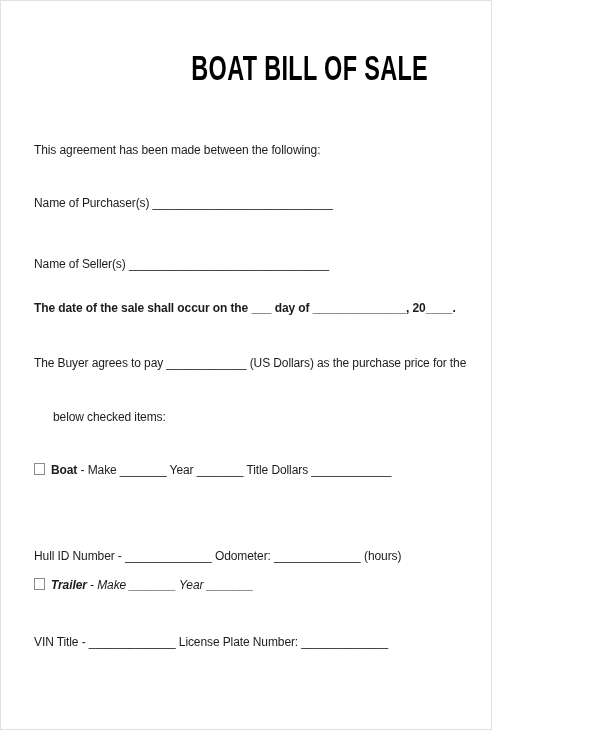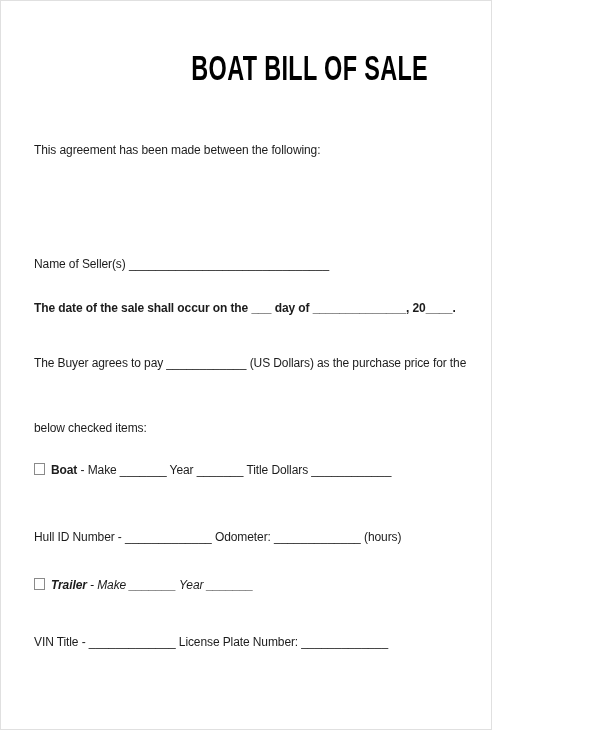--- a/index.html
+++ b/index.html
@@ -43,23 +43,23 @@
     font-size: 12px;
     line-height: 20px;
     white-space: nowrap;
     letter-spacing: -0.1px;
   }
   .r-intro    { top: 139px; }
   .r-purch    { top: 192px; }
   .r-seller   { top: 253px; }
   .r-date     { top: 297px; font-weight: bold; }
   .r-price    { top: 352px; }
-  .r-price2   { top: 417px; }
+  .r-price2   { top: 406px; margin-left: 19px; }
   .r-boat     { top: 459px; }
-  .r-hull     { top: 526px; }
+  .r-hull     { top: 545px; }
   .r-trailer  { top: 574px; font-style: italic; }
   .r-vin      { top: 631px; }
   .bold { font-weight: 700; margin-top: 37px; }
   .checkbox {
     display: inline-block;
     width: 11px;
     height: 12px;
     box-sizing: border-box;
     border: 1px solid #8a8a8a;
     margin-right: 6px;
@@ -70,20 +70,21 @@
 </style>
 </head>
 <body>
 
 <div class="page">
 
   <h1 class="doc-title">BOAT BILL OF SALE</h1>
 
   <div class="row r-intro"><span>This agreement has been made between the following:</span></div>
 
+  <div class="row r-purch"><span>Name of Purchaser(s)</span> <span class="blank">___________________________</span></div>
 
   <div class="row r-seller"><span>Name of Seller(s)</span> <span class="blank">______________________________</span></div>
 
   <div class="row r-date"><span>The date of the sale shall occur on the</span> <span class="blank">___</span> <span>day of</span> <span class="blank">______________</span><span>, 20</span><span class="blank">____</span><span>.</span></div>
 
   <div class="row r-price"><span>The Buyer agrees to pay</span> <span class="blank">____________</span> <span>(US Dollars) as the purchase price for the</span></div>
 
   <div class="row r-price2"><span>below checked items:</span></div>
 
   <div class="row r-boat"><span class="checkbox"></span><span class="bold">Boat</span> <span>-</span> <span>Make</span> <span class="blank">_______</span> <span>Year</span> <span class="blank">_______</span> <span>Title Dollars</span> <span class="blank">____________</span></div>

